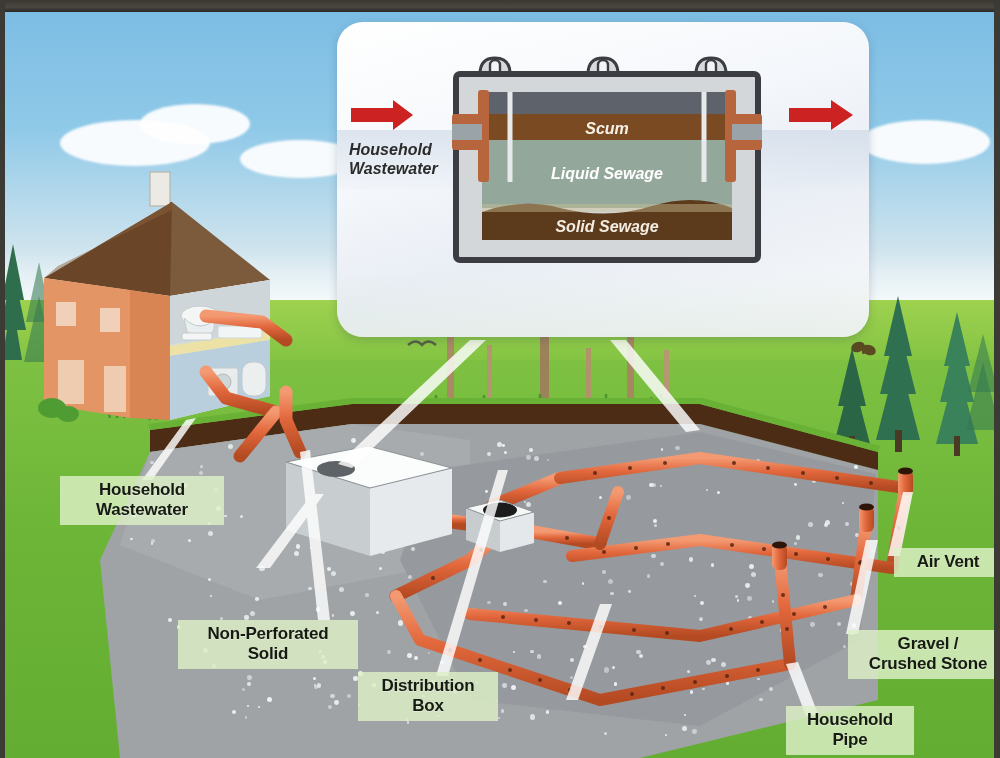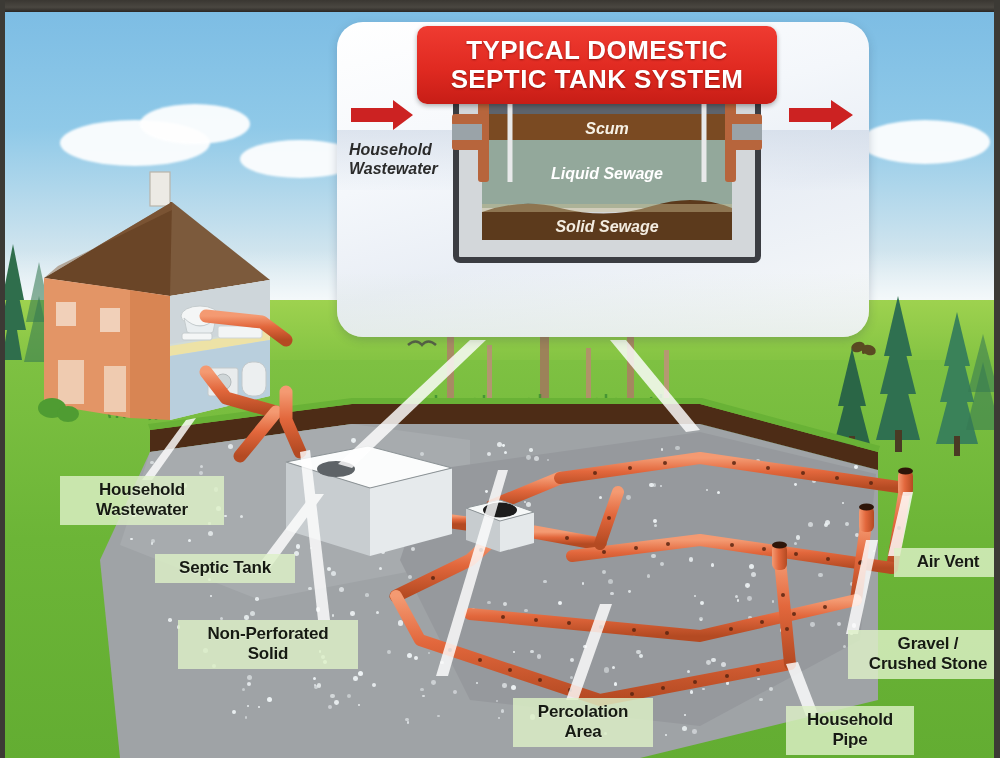--- a/index.html
+++ b/index.html
@@ -602,28 +602,27 @@
       <polygon points="903,492 913,492 900,556 888,556"></polygon>
 
       <polygon points="470,340 486,340 352,468 338,464"></polygon>
       <polygon points="610,340 626,340 700,430 686,432"></polygon>
     </g>
   </svg>
 
   <div class="label" style="left:60px;top:476px;width:148px;">Household
 Wastewater</div>
 
-  <div class="label" style="left:155px;top:554px;width:124px;">Septic Tank</div>
 
   <div class="label" style="left:178px;top:620px;width:164px;">Non-Perforated
 Solid</div>
 
-
-  <div class="label" style="left:513px;top:698px;width:124px;">Percolation
-Area</div>
+  <div class="label" style="left:358px;top:672px;width:124px;">Distribution
+Box</div>
+
 
   <div class="label" style="left:786px;top:706px;width:112px;">Household
 Pipe</div>
 
   <div class="label" style="left:848px;top:630px;width:144px;">Gravel /
 Crushed Stone</div>
 
   <div class="label" style="left:894px;top:548px;width:92px;">Air Vent</div>
 
   <div id="inset">
@@ -692,22 +691,18 @@
 
       <rect x="0" y="72" width="30" height="16" fill="#9aa3a8"></rect>
       <rect x="280" y="72" width="30" height="16" fill="#9aa3a8"></rect>
 
       <text x="155" y="82" text-anchor="middle" font-family="Liberation Sans, sans-serif" font-size="16" font-style="italic" font-weight="bold" fill="#f6f1e6">Scum</text>
       <text x="155" y="127" text-anchor="middle" font-family="Liberation Sans, sans-serif" font-size="16" font-style="italic" font-weight="bold" fill="#ffffff">Liquid Sewage</text>
       <text x="155" y="180" text-anchor="middle" font-family="Liberation Sans, sans-serif" font-size="16" font-style="italic" font-weight="bold" fill="#f3ece0">Solid Sewage</text>
     </svg>
   </div>
 
-  <div id="banner">
-    <div class="btxt">TYPICAL DOMESTIC
-SEPTIC TANK SYSTEM</div>
-  </div>
 
   <div class="edge edge-top"></div>
   <div class="edge edge-left"></div>
   <div class="edge edge-right"></div>
 
 </div>
 
 </body></html>

